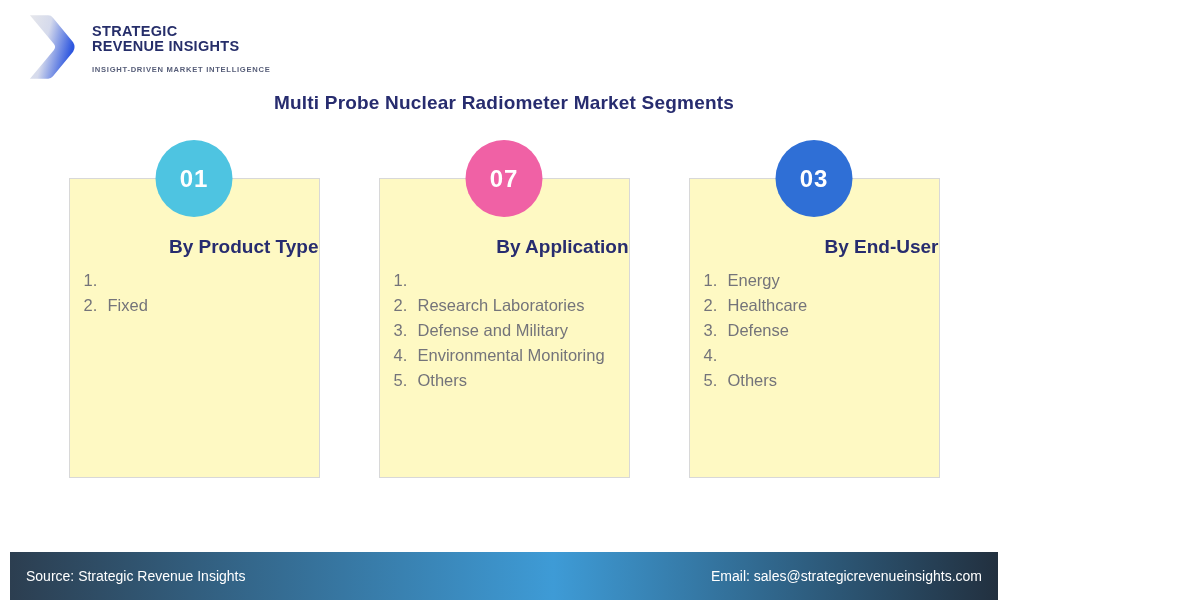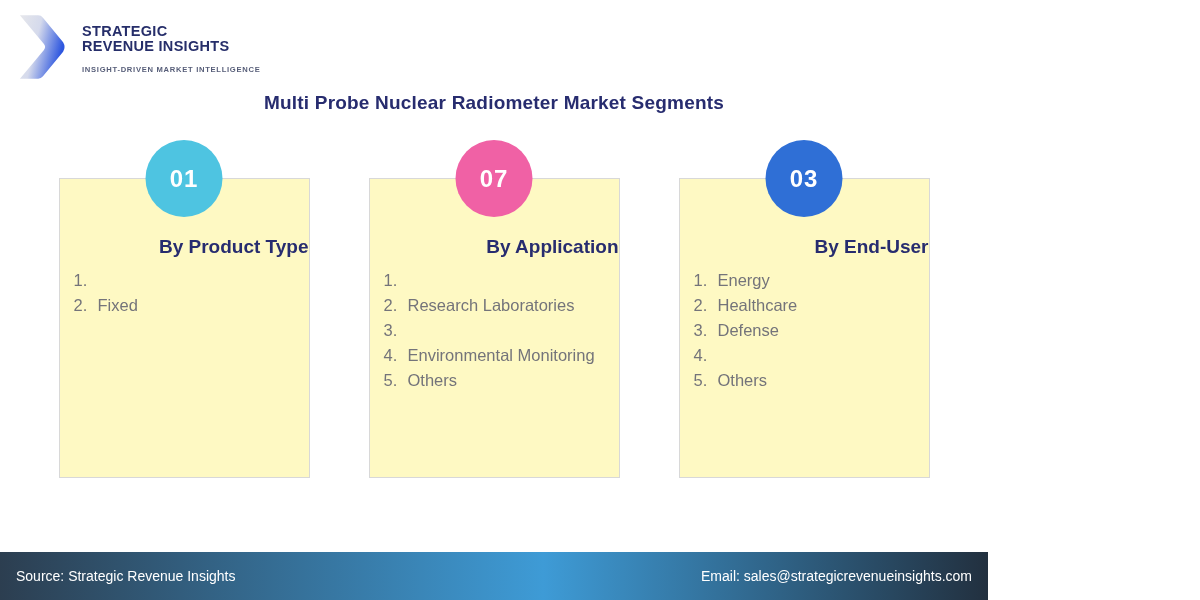--- a/index.html
+++ b/index.html
@@ -3,20 +3,21 @@
 <meta charset="utf-8">
 <style>
   html, body { margin: 0; padding: 0; }
   .page {
     position: relative;
     width: 988px;
     height: 600px;
     background: #ffffff;
     overflow: hidden;
     font-family: "Liberation Sans", sans-serif;
+    margin-left: 10px;
   }
 
   
   .logo { position: absolute; top: 12px; left: 18px; display: flex; align-items: flex-start; }
   .logo-icon { width: 48px; height: 70px; flex: 0 0 auto; }
   .logo-text { margin-left: 16px; padding-top: 12px; }
   .logo-name { font-size: 14.5px; font-weight: 800; color: #262E6A; line-height: 15px; letter-spacing: 0.3px; }
   .logo-tagline { margin-top: 11px; font-size: 7.6px; font-weight: 600; letter-spacing: 0.72px; color: #565D78; }
 
   
@@ -103,20 +104,21 @@
       <ul class="card-list">
         <li>
           <span class="item-num">1.</span>
         </li>
         <li>
           <span class="item-num">2.</span>
           <span class="item-label">Research Laboratories</span>
         </li>
         <li>
           <span class="item-num">3.</span>
+          <span class="item-label">Defense and Military</span>
         </li>
         <li>
           <span class="item-num">4.</span>
           <span class="item-label">Environmental Monitoring</span>
         </li>
         <li>
           <span class="item-num">5.</span>
           <span class="item-label">Others</span>
         </li>
       </ul>

